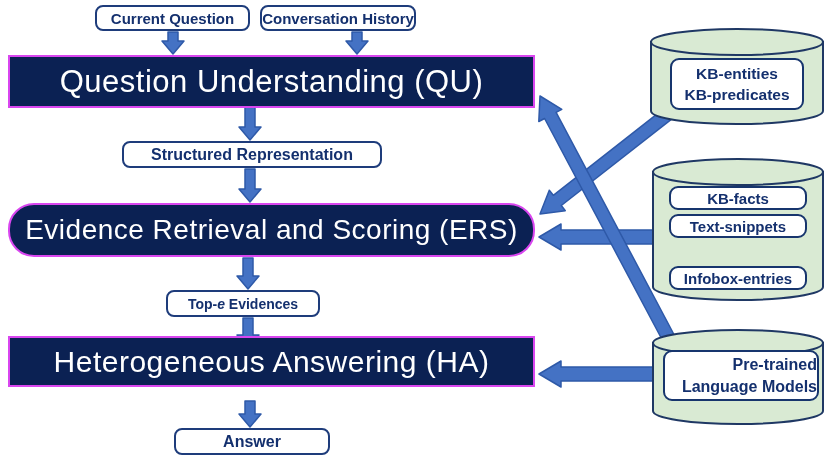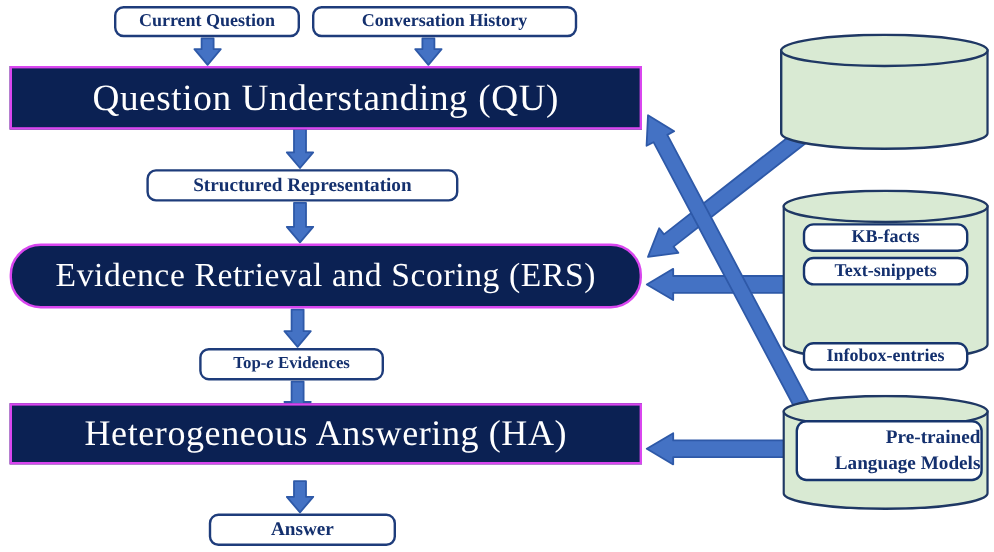--- a/index.html
+++ b/index.html
@@ -1,18 +1,18 @@
 <!DOCTYPE html>
 <html><head>
 <meta charset="utf-8">
 <style>
   html,body{margin:0;padding:0;background:#ffffff;}
   .canvas{
     position:relative;width:828px;height:460px;background:#ffffff;
-    font-family:Liberation Serif, serif;overflow:hidden;
+    font-family:Liberation Sans, sans-serif;overflow:hidden;
   }
   
   #arrow-layer{position:absolute;left:0;top:0;z-index:1;}
   .block-arrow{fill:#4472c4;stroke:#2e59a8;stroke-width:1.5;stroke-linejoin:round;}
 
   
   .stage-bar{
     position:absolute;left:8px;width:527px;box-sizing:border-box;z-index:2;
     background:#0b2153;border:2px solid #d946ef;
     color:#ffffff;display:flex;align-items:center;justify-content:center;
@@ -23,21 +23,21 @@
   .bar-ha {top:336px;height:51px;font-size:30px;}
 
   
   .label-box{
     position:absolute;box-sizing:border-box;z-index:2;
     background:#ffffff;border:2px solid #1e3c7b;border-radius:8px;
     color:#14306e;font-weight:bold;display:flex;align-items:center;justify-content:center;
     white-space:nowrap;
   }
   .box-current      {left:95px; top:5px;  width:155px;height:26px;font-size:15px;}
-  .box-history      {left:260px;top:5px;  width:221px;height:26px;font-size:15px;}
+  .box-history      {left:260px;top:5px;  width:156px;height:26px;font-size:15px;}
   .box-sr           {left:122px;top:141px;width:260px;height:27px;font-size:16px;}
   .box-tope         {left:166px;top:290px;width:154px;height:27px;font-size:14px;}
   .box-answer       {left:174px;top:428px;width:156px;height:27px;font-size:16px;}
   .box-tope .it{font-style:italic;}
 
   
   .cylinder{position:absolute;z-index:2;}
   .cyl-kb {left:650px;top:28px; width:174px;height:97px;}
   .cyl-ev {left:652px;top:158px;width:172px;height:143px;}
   .cyl-plm{left:652px;top:329px;width:172px;height:96px;}
@@ -47,21 +47,21 @@
   .cyl-box{
     position:absolute;box-sizing:border-box;
     background:#ffffff;border:2px solid #17356d;border-radius:9px;
     color:#14306e;font-weight:bold;text-align:center;
     display:flex;flex-direction:column;align-items:center;justify-content:center;
     white-space:nowrap;
   }
   .kb-box {left:20px;top:30px;width:134px;height:52px;font-size:15.5px;line-height:21px;}
   .plm-box{left:11px;top:21px;width:156px;height:51px;font-size:16px;line-height:22px;align-items:flex-end;}
   .ev-box{left:17px;width:138px;height:24px;font-size:15px;}
-  .ev-box.b0{top:28px;} .ev-box.b1{top:56px;} .ev-box.b2{top:84px;} .ev-box.b3{top:127px;text-align:right;}
+  .ev-box.b0{top:28px;} .ev-box.b1{top:56px;} .ev-box.b2{top:84px;} .ev-box.b3{top:108px;text-align:right;}
 </style>
 </head>
 <body>
 
 <div class="canvas">
 
   <svg id="arrow-layer" width="828" height="460" viewBox="0 0 828 460">
 
     <polygon class="block-arrow" points="168,32 168,41 162,41 173,54 184,41 178,41 178,32"></polygon>
     <polygon class="block-arrow" points="352,32 352,41 346,41 357,54 368,41 362,41 362,32"></polygon>
@@ -102,20 +102,24 @@
   </div>
   <div class="label-box box-answer">
     <span>Answer</span>
   </div>
 
   <div class="cylinder cyl-kb">
     <svg width="174" height="97" viewBox="0 0 174 97">
       <path class="cyl-shape" d="M1 14 L1 83 A86 13 0 0 0 173 83 L173 14 Z"></path>
       <ellipse class="cyl-shape" cx="87" cy="14" rx="86" ry="13"></ellipse>
     </svg>
+    <div class="cyl-box kb-box">
+      <span>KB-entities</span>
+      <span>KB-predicates</span>
+    </div>
   </div>
 
   <div class="cylinder cyl-ev">
     <svg width="172" height="143" viewBox="0 0 172 143">
       <path class="cyl-shape" d="M1 14 L1 129 A85 13 0 0 0 171 129 L171 14 Z"></path>
       <ellipse class="cyl-shape" cx="86" cy="14" rx="85" ry="13"></ellipse>
     </svg>
     <div class="cyl-box ev-box b0">
       <span>KB-facts</span>
     </div>

